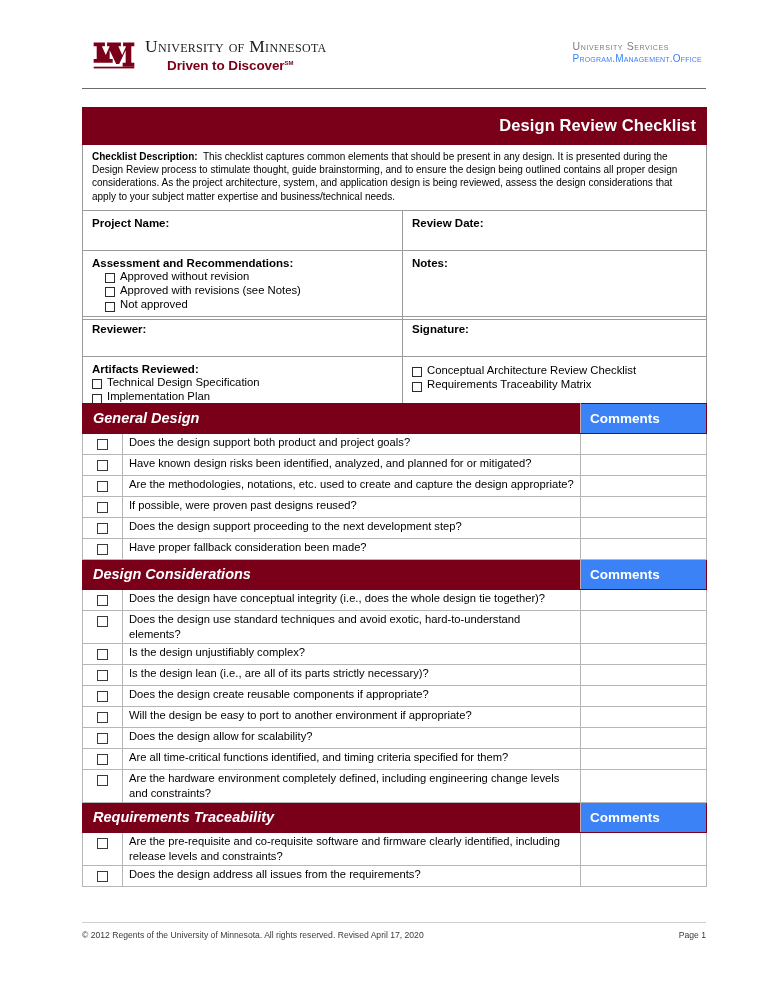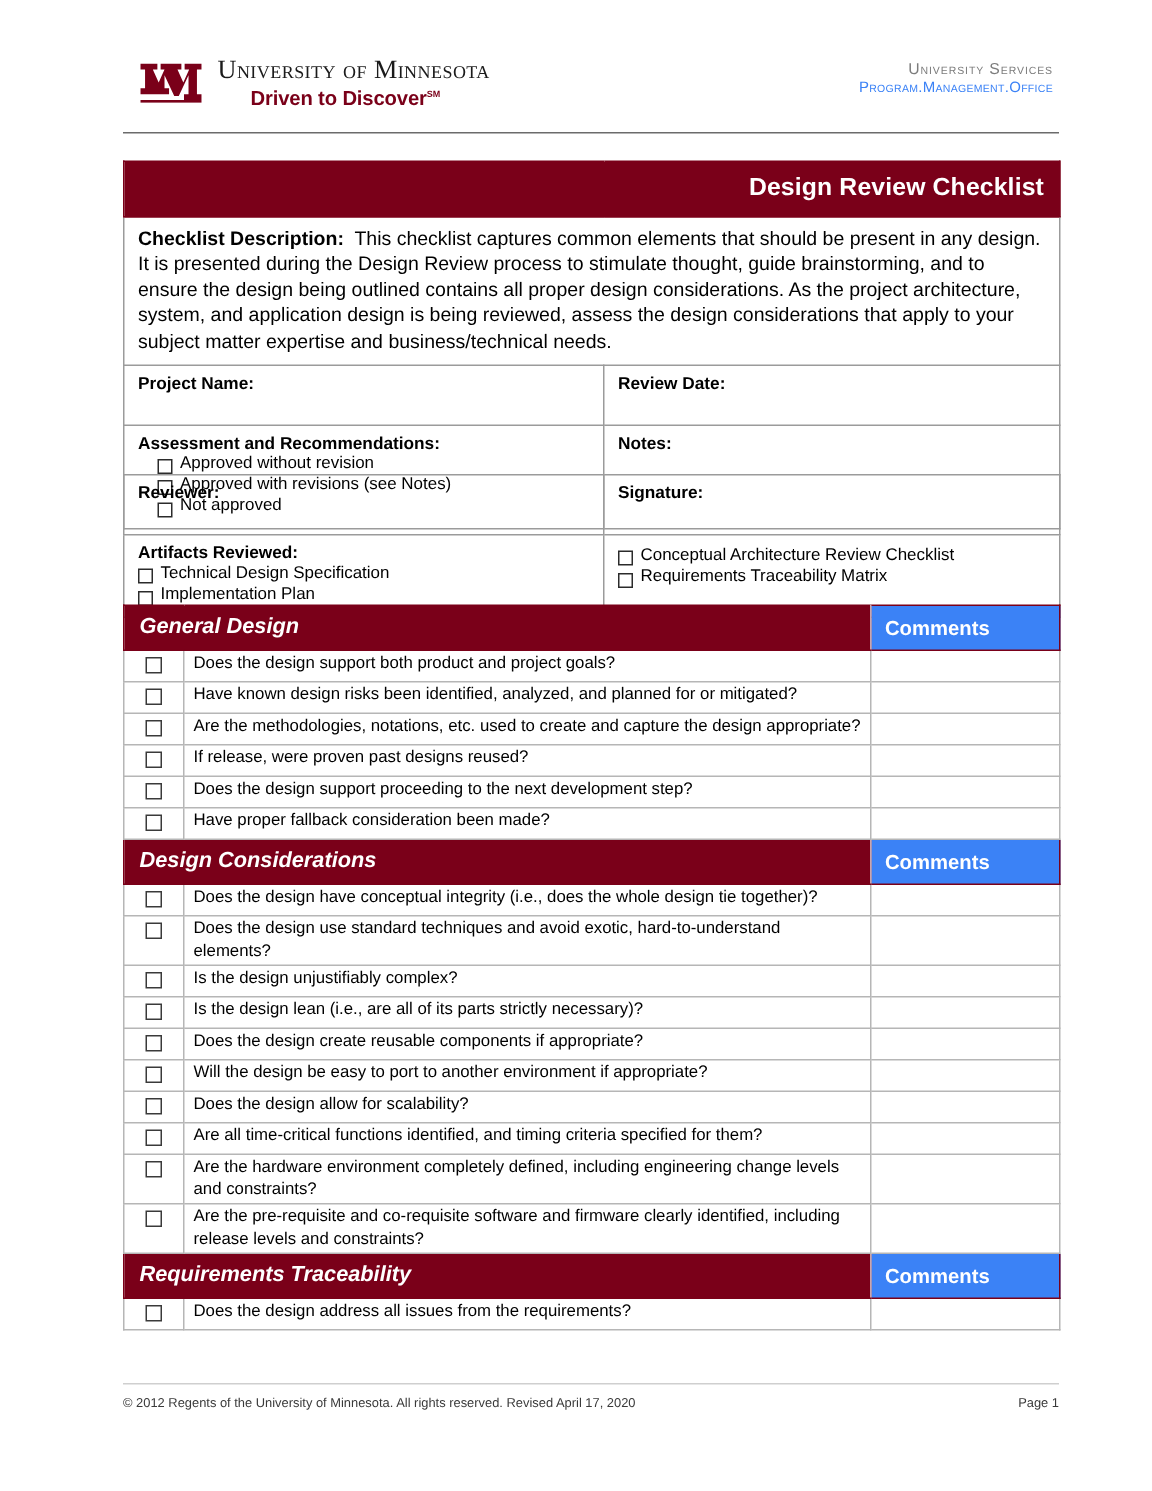--- a/index.html
+++ b/index.html
@@ -70,21 +70,21 @@
   .umn-tag sup {
     font-size: 6px;
     vertical-align: super;
     letter-spacing: 0;
   }
 
   .pmo-block {
     position: absolute;
     right: 4px;
     top: 4px;
-    text-align: right;
+    text-align: left;
   }
   .pmo-line1 {
     font-size: 10.5px;
     color: #7c7c7c;
     font-variant: small-caps;
     letter-spacing: 0.6px;
     display: block;
     line-height: 1.25;
   }
   .pmo-line2 {
@@ -125,21 +125,21 @@
     font-size: 16.5px;
     font-weight: bold;
     padding: 8px 10px 9px 10px !important;
     border: 1px solid #7a0019 !important;
     letter-spacing: 0.1px;
     text-align: right;
   }
 
   .desc-cell {
     padding: 5px 9px 7px 9px !important;
-    font-size: 13px;
+    font-size: 10px;
     line-height: 1.32;
   }
   .desc-cell b { font-weight: bold; }
 
   .field-cell {
     padding: 6px 9px 7px 9px !important;
     font-size: 11.5px;
     font-weight: bold;
   }
   .field-cell.tall { height: 53px; }
@@ -366,21 +366,21 @@
             <td class="q-cell">Have known design risks been identified, analyzed, and planned for or mitigated?</td>
             <td class="com-cell">&nbsp;</td>
           </tr>
           <tr>
             <td class="cb-cell"><span class="cb-sq"></span></td>
             <td class="q-cell">Are the methodologies, notations, etc. used to create and capture the design appropriate?</td>
             <td class="com-cell">&nbsp;</td>
           </tr>
           <tr>
             <td class="cb-cell"><span class="cb-sq"></span></td>
-            <td class="q-cell">If release, were proven past designs reused?</td>
+            <td class="q-cell">If possible, were proven past designs reused?</td>
             <td class="com-cell">&nbsp;</td>
           </tr>
           <tr>
             <td class="cb-cell"><span class="cb-sq"></span></td>
             <td class="q-cell">Does the design support proceeding to the next development step?</td>
             <td class="com-cell">&nbsp;</td>
           </tr>
           <tr>
             <td class="cb-cell"><span class="cb-sq"></span></td>
             <td class="q-cell">Have proper fallback consideration been made?</td>
@@ -429,27 +429,27 @@
             <td class="cb-cell"><span class="cb-sq"></span></td>
             <td class="q-cell">Are all time-critical functions identified, and timing criteria specified for them?</td>
             <td class="com-cell">&nbsp;</td>
           </tr>
           <tr>
             <td class="cb-cell"><span class="cb-sq"></span></td>
             <td class="q-cell">Are the hardware environment completely defined, including engineering change levels and constraints?</td>
             <td class="com-cell">&nbsp;</td>
           </tr>
           <tr>
-            <td class="cb-cell"><span class="cb-sq"></span></td>
-            <td class="q-cell">Are the pre-requisite and co-requisite software and firmware clearly identified, including release levels and constraints?</td>
-            <td class="com-cell">&nbsp;</td>
-          </tr>
-          <tr>
             <td class="sec-head-left" colspan="2">Requirements Traceability</td>
             <td class="sec-head-right">Comments</td>
+          </tr>
+          <tr>
+            <td class="cb-cell"><span class="cb-sq"></span></td>
+            <td class="q-cell">Are the pre-requisite and co-requisite software and firmware clearly identified, including release levels and constraints?</td>
+            <td class="com-cell">&nbsp;</td>
           </tr>
           <tr>
             <td class="cb-cell"><span class="cb-sq"></span></td>
             <td class="q-cell">Does the design address all issues from the requirements?</td>
             <td class="com-cell">&nbsp;</td>
           </tr>
         </tbody>
     </table>
   </div>
 

